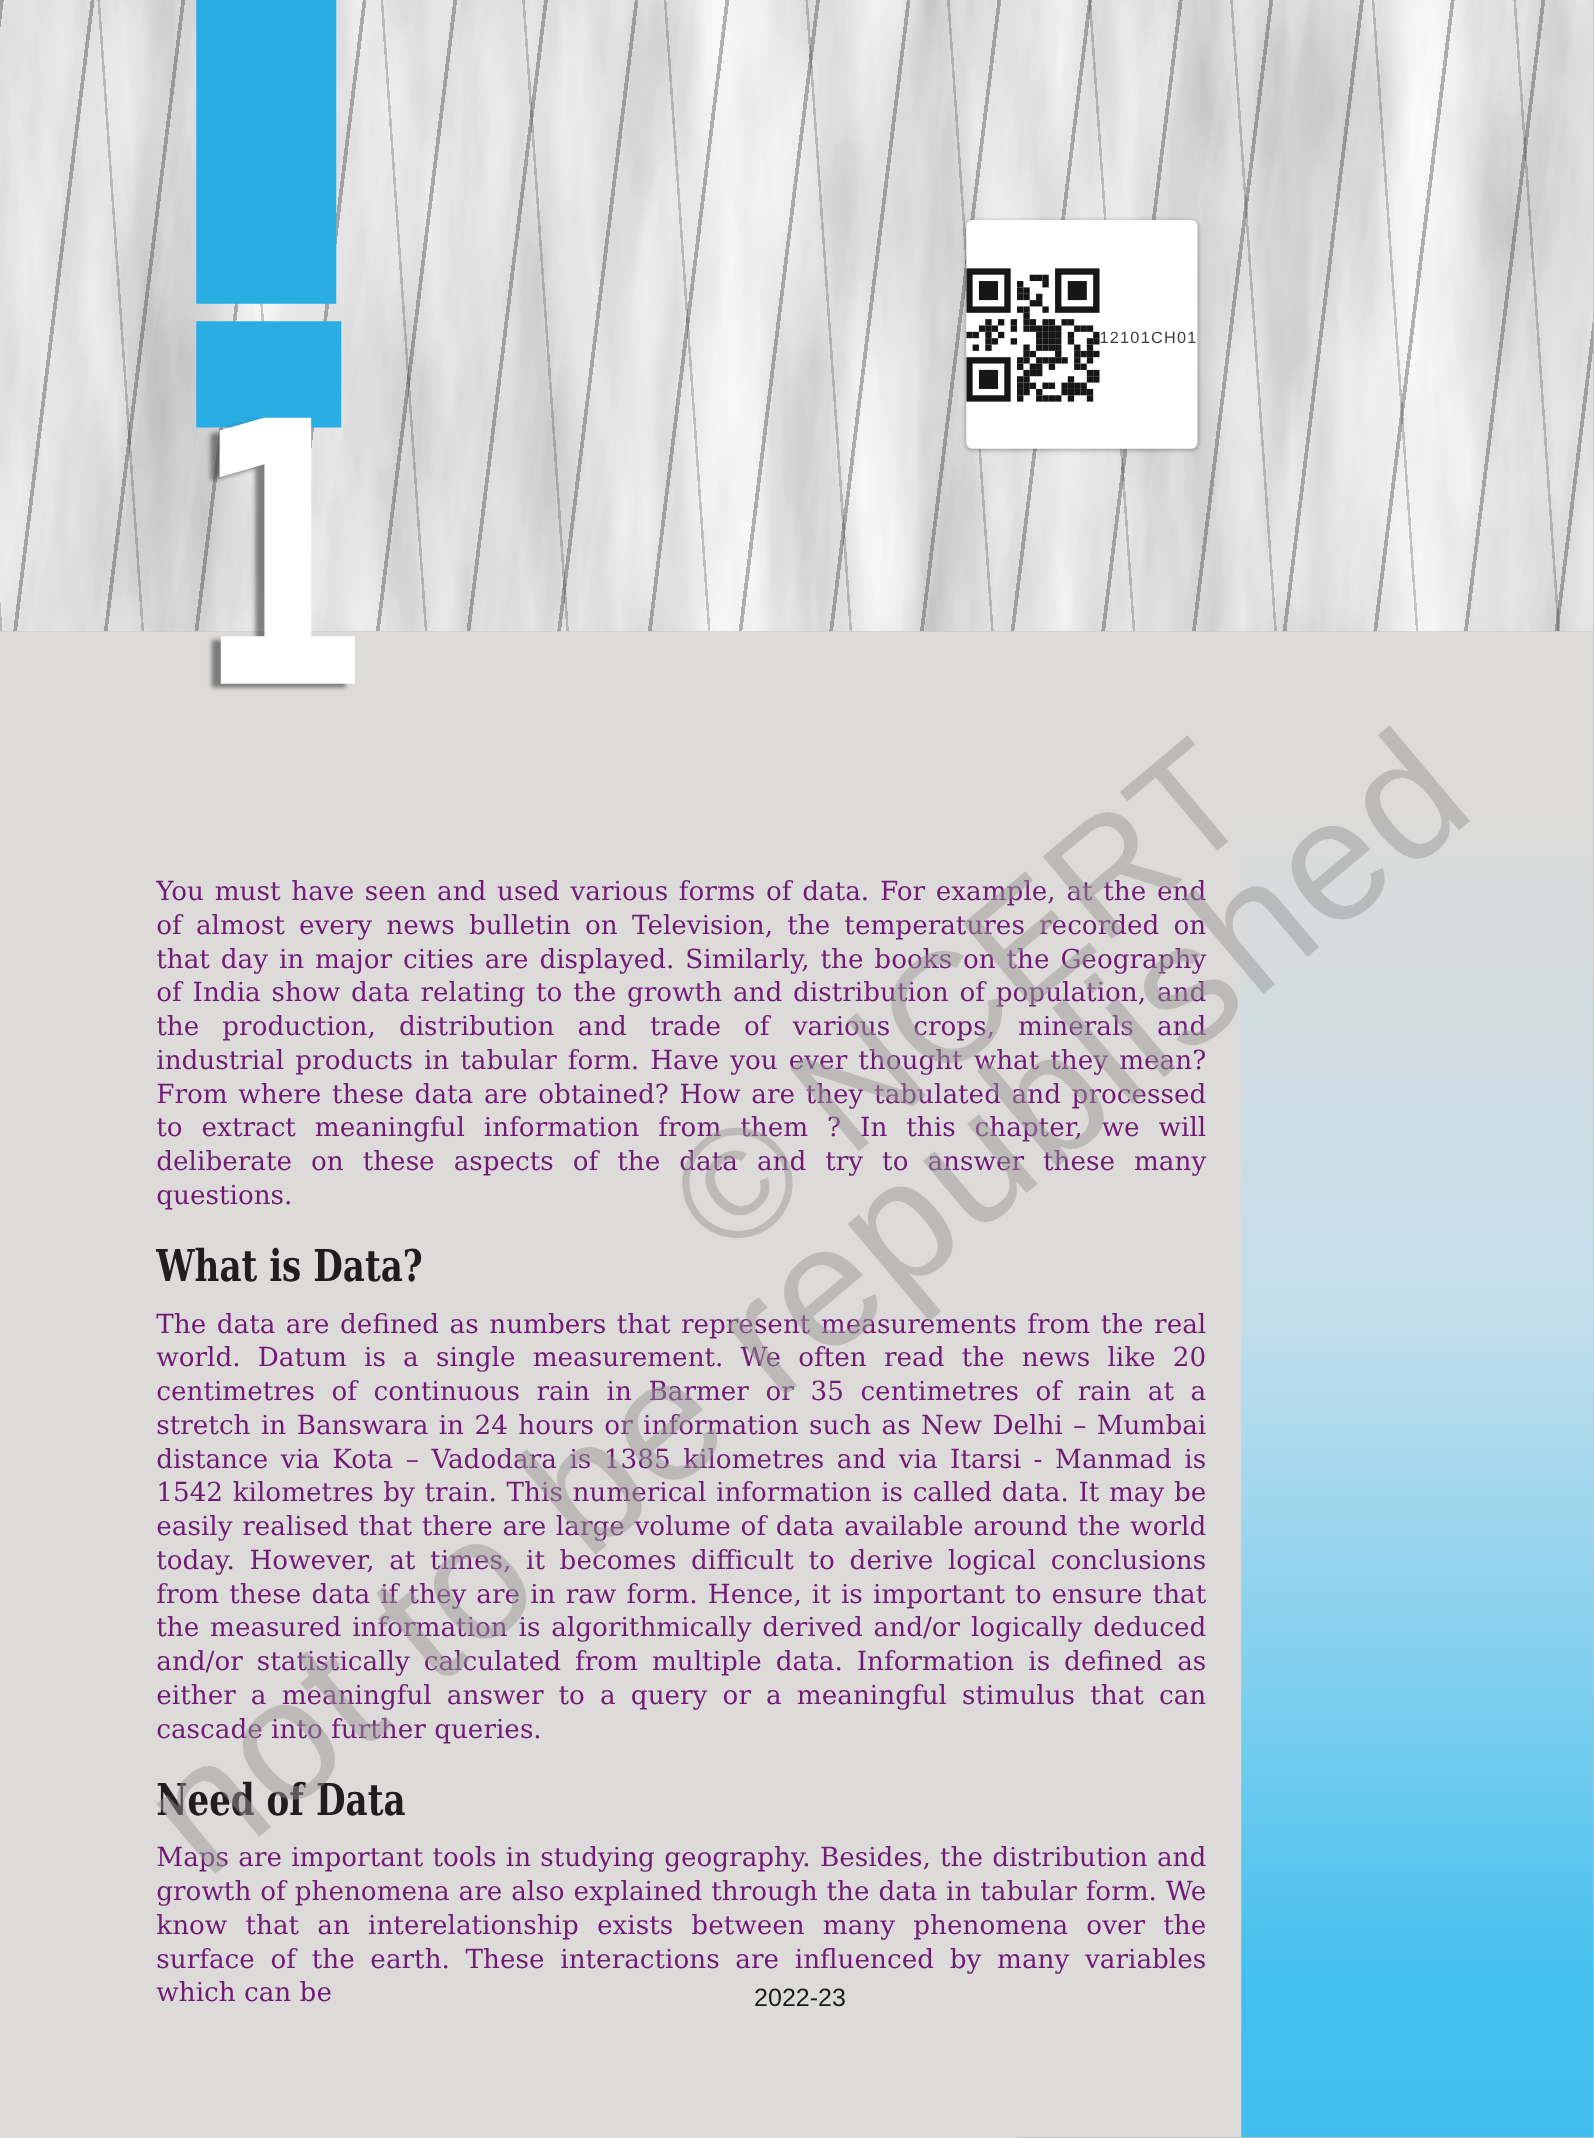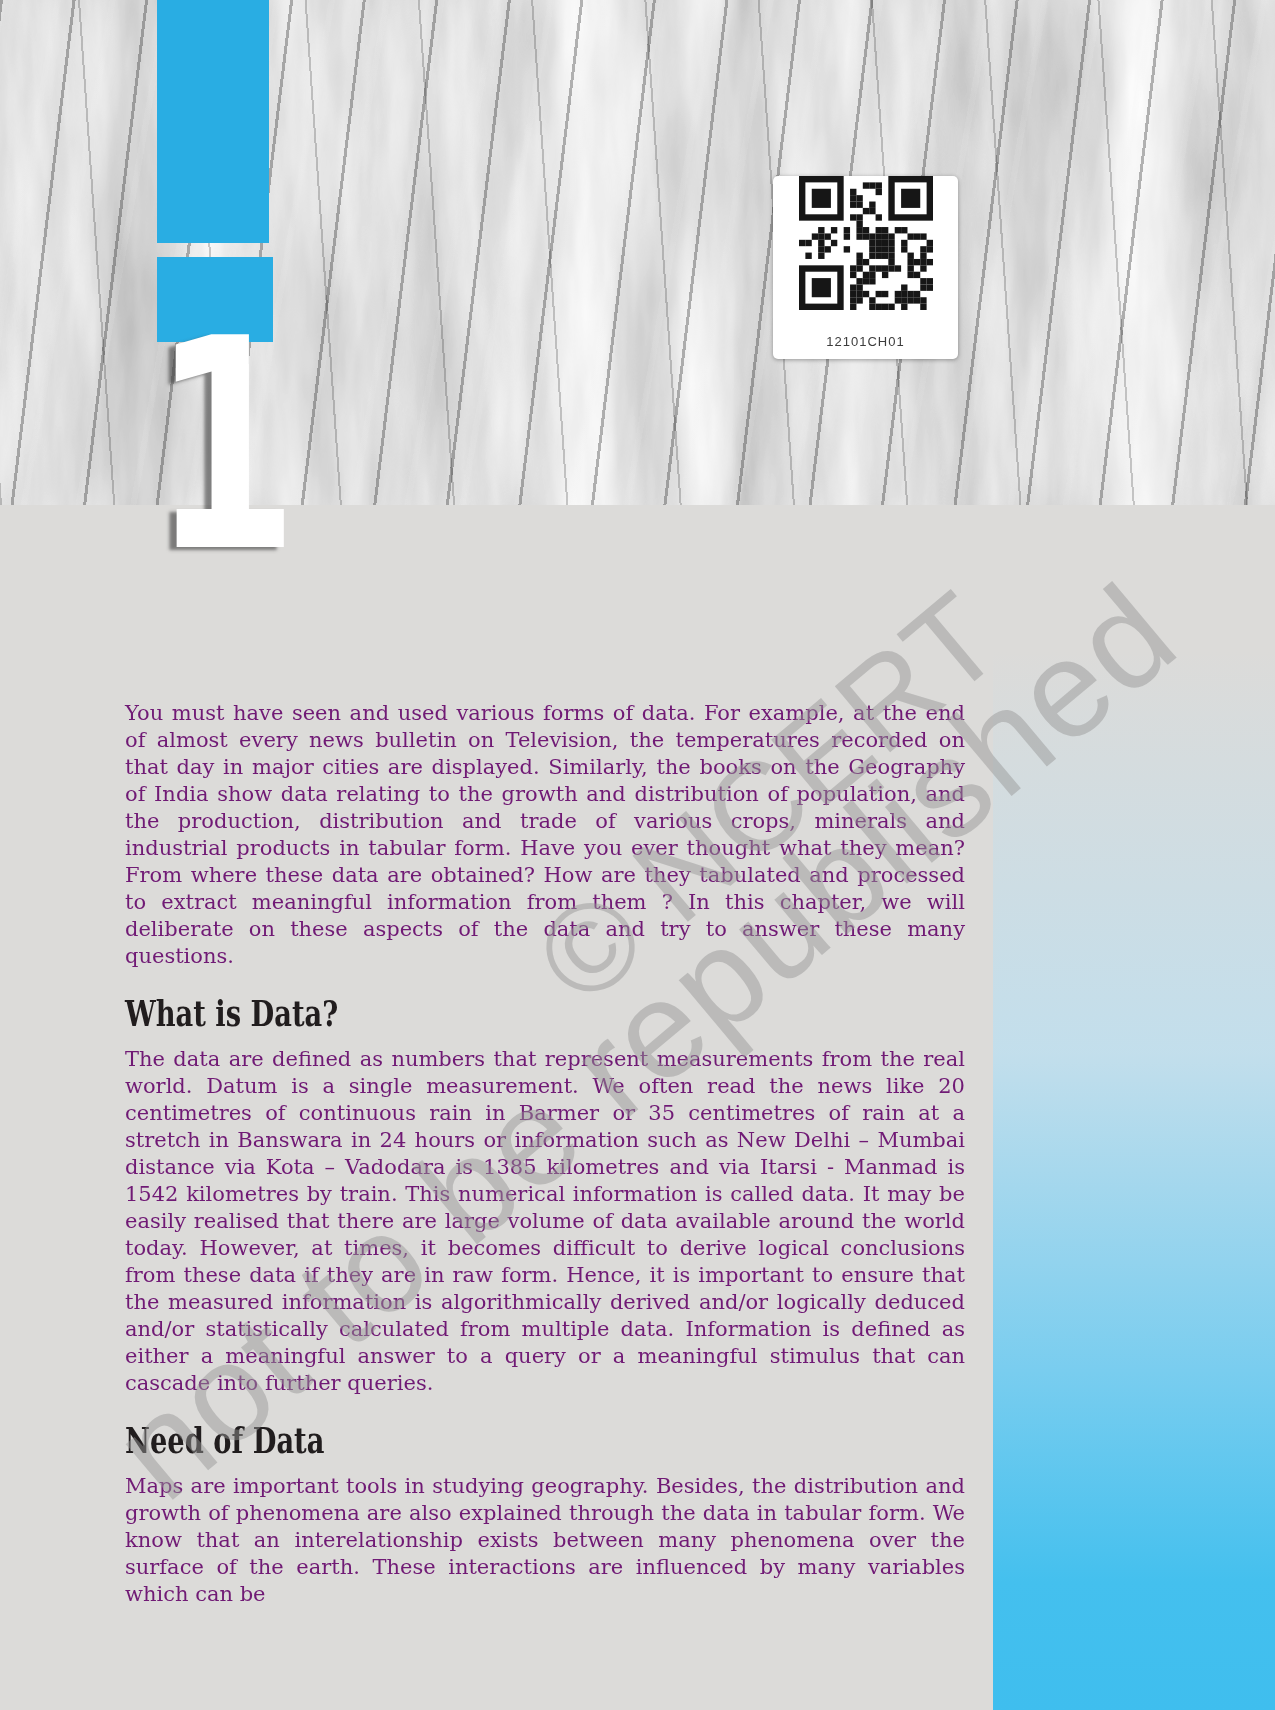--- a/index.html
+++ b/index.html
@@ -36,23 +36,22 @@
     font-size:292px; line-height:260px; color:#ffffff;
     transform:scaleX(0.72); transform-origin:0 0;
     text-shadow:-10px 3px 4px rgba(70,70,70,0.65);
   }
 
   
   .qr-card {
     position:absolute; left:773px; top:176px; width:185px; height:183px;
     background:#ffffff; border-radius:5px; z-index:4;
     box-shadow:0 1px 4px rgba(0,0,0,0.35);
-    display:flex; flex-direction:column; align-items:center;
+    display:flex; align-items:center;
     padding-top:0;
-    gap:21px;
   }
   .qr-card svg { display:block; }
   .qr-label {
     margin-top:3px;
     font-family:"Liberation Sans", sans-serif; font-size:13px;
     letter-spacing:1px; color:#3c3c3c;
   }
 
   
   .title-band {
@@ -285,14 +284,15 @@
     <h2>What is Data?</h2>
     <p><span>The data are defined as numbers that represent measurements from the real world. </span><b>Datum</b><span> is a single measurement. We often read the news like 20 centimetres of continuous rain in Barmer or 35 centimetres of rain at a stretch in Banswara in 24 hours or information such as New Delhi – Mumbai distance via Kota – Vadodara is 1385 kilometres and via Itarsi - Manmad is 1542 kilometres by train. This numerical information is called data. It may be easily realised that there are large volume of data available around the world today. However, at times, it becomes difficult to derive logical conclusions from these data if they are in raw form. Hence, it is important to ensure that the measured information is algorithmically derived and/or logically deduced and/or statistically calculated from multiple data. </span><b>Information</b><span> is defined as either a meaningful answer to a query or a meaningful stimulus that can cascade into further queries.</span></p>
 
     <h2>Need of Data</h2>
     <p>Maps are important tools in studying geography. Besides, the distribution and growth of phenomena are also explained through the data in tabular form. We know that an interelationship exists between many phenomena over the surface of the earth. These interactions are influenced by many variables which can be</p>
   </div>
 
   <div class="watermark wm1">© NCERT</div>
   <div class="watermark wm2">not to be republished</div>
 
+  <div class="footer">2022-23</div>
 
 </div>
 
 </body></html>

